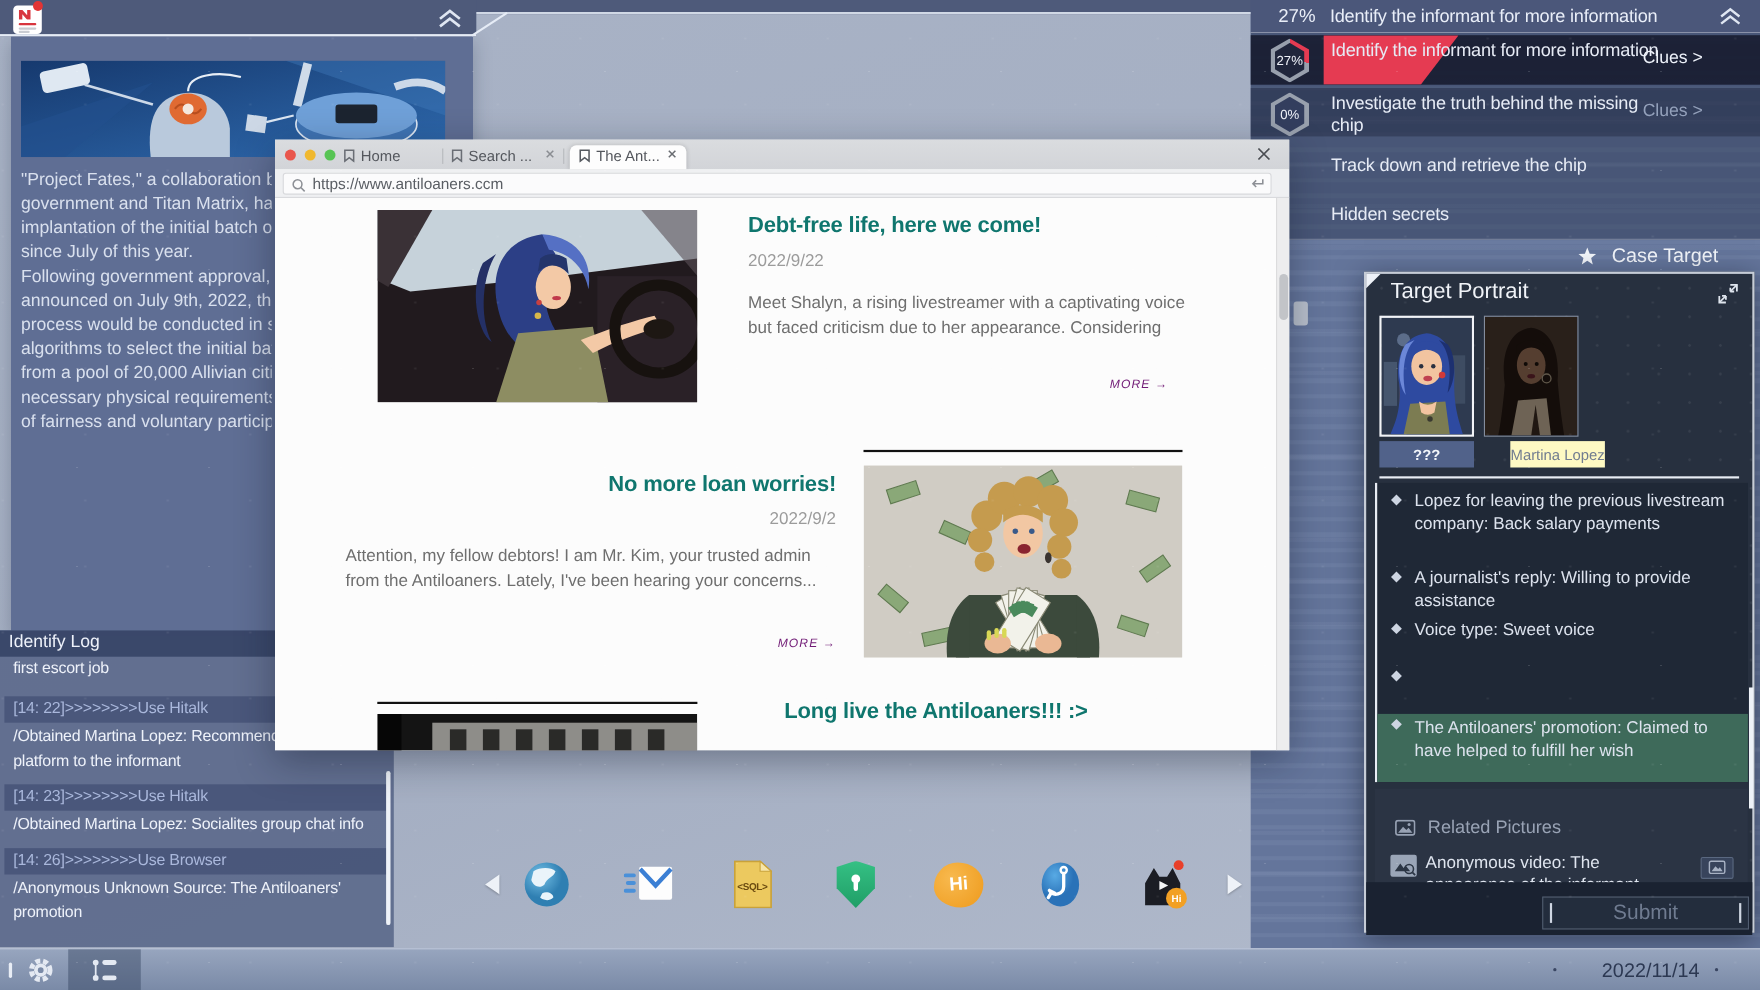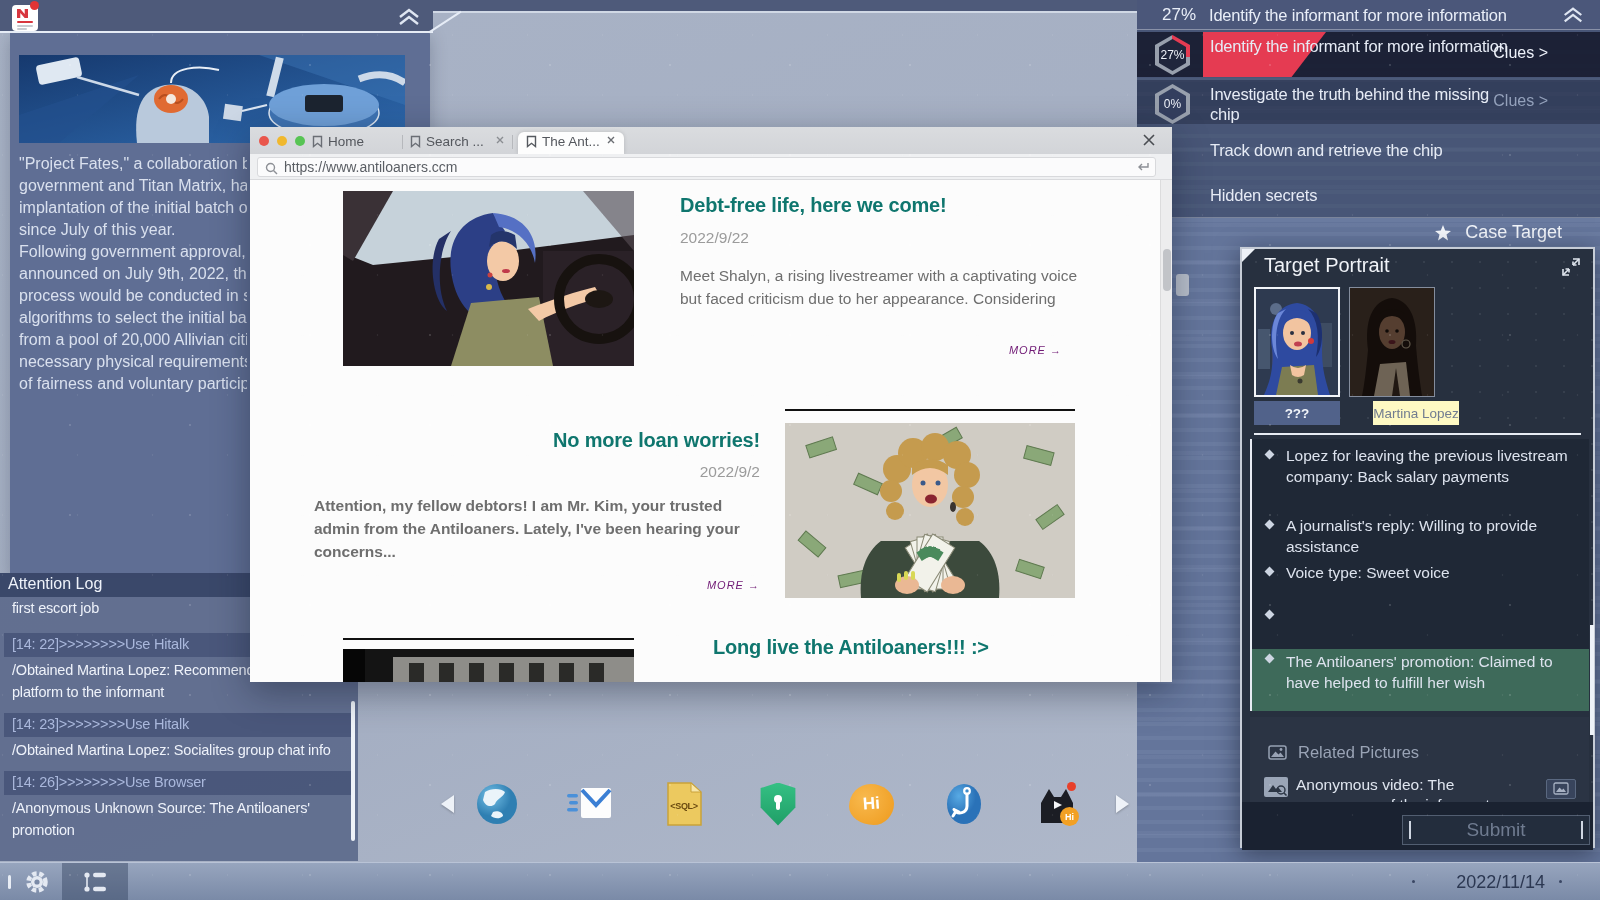--- a/index.html
+++ b/index.html
@@ -200,21 +200,21 @@
       <div>process would be conducted in sta</div>
       <div>algorithms to select the initial batch</div>
       <div>from a pool of 20,000 Allivian citize</div>
       <div>necessary physical requirements, a</div>
       <div>of fairness and voluntary participati</div>
     </div>
   </div>
 
   <div class="abs" id="log-panel">
     <div id="log-header">
-      <span>Attention Log</span>
+      <span>Identify Log</span>
     </div>
     <div class="log-plain" style="top:27px;">first escort job</div>
     <div class="log-time" style="top:60px;">
       <span>[14: 22]&gt;&gt;&gt;&gt;&gt;&gt;&gt;&gt;Use Hitalk</span>
       </div>
     <div class="log-plain" style="top:89px;">/Obtained Martina Lopez: Recommended</div>
     <div class="log-plain" style="top:111px;">platform to the informant</div>
     <div class="log-time" style="top:140px;">
       <span>[14: 23]&gt;&gt;&gt;&gt;&gt;&gt;&gt;&gt;Use Hitalk</span>
       </div>
@@ -353,21 +353,21 @@
       <div class="post-date" style="left:430px;top:49px;">2022/9/22</div>
       <div class="post-body" style="left:430px;top:84px;width:420px;">Meet Shalyn, a rising livestreamer with a captivating voice but faced criticism due to her appearance. Considering</div>
       <div class="post-more" style="left:720px;top:164px;width:92px;text-align:right;">
         <span>MORE</span>
         <span>→</span>
       </div>
       <div class="sep" style="left:535px;top:229px;width:290px;"></div>
 
       <div class="post-title" style="left:95px;top:249px;width:415px;text-align:right;">No more loan worries!</div>
       <div class="post-date" style="left:95px;top:283px;width:415px;text-align:right;">2022/9/2</div>
-      <div class="post-body" style="left:64px;top:314px;width:446px;font-weight:bold;">Attention, my fellow debtors! I am Mr. Kim, your trusted admin from the Antiloaners. Lately, I've been hearing your concerns...</div>
+      <div class="post-body" style="left:64px;top:314px;width:446px;">Attention, my fellow debtors! I am Mr. Kim, your trusted admin from the Antiloaners. Lately, I've been hearing your concerns...</div>
       <div class="post-more" style="left:418px;top:399px;width:92px;text-align:right;">
         <span>MORE</span>
         <span>→</span>
       </div>
       <div class="post-img" style="left:535px;top:243px;width:290px;height:175px;">
         <svg width="290" height="175" viewBox="0 0 290 175">
           <rect width="290" height="175" fill="#d9d5cd"></rect>
           <rect width="290" height="175" fill="#b8b4ac" opacity=".25"></rect>
           <g fill="#8aa878" stroke="#5f7a50" stroke-width="1">
             <rect x="22" y="18" width="28" height="13" transform="rotate(-18 36 24)"></rect>

